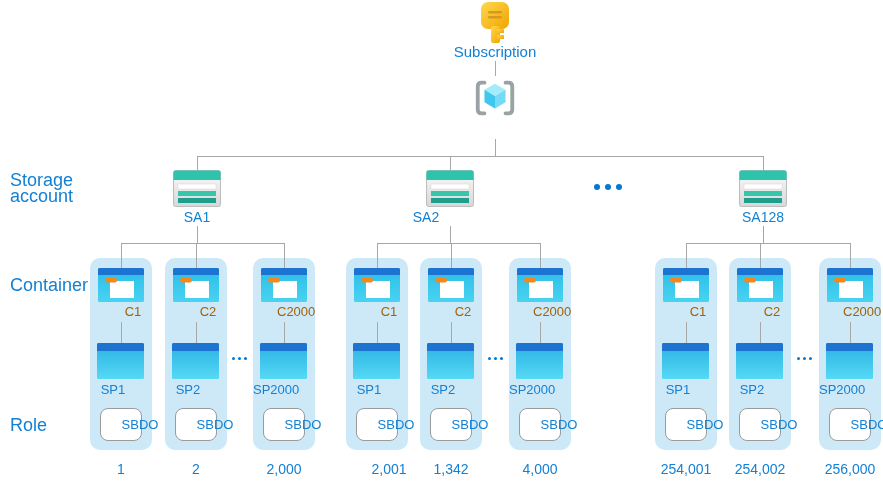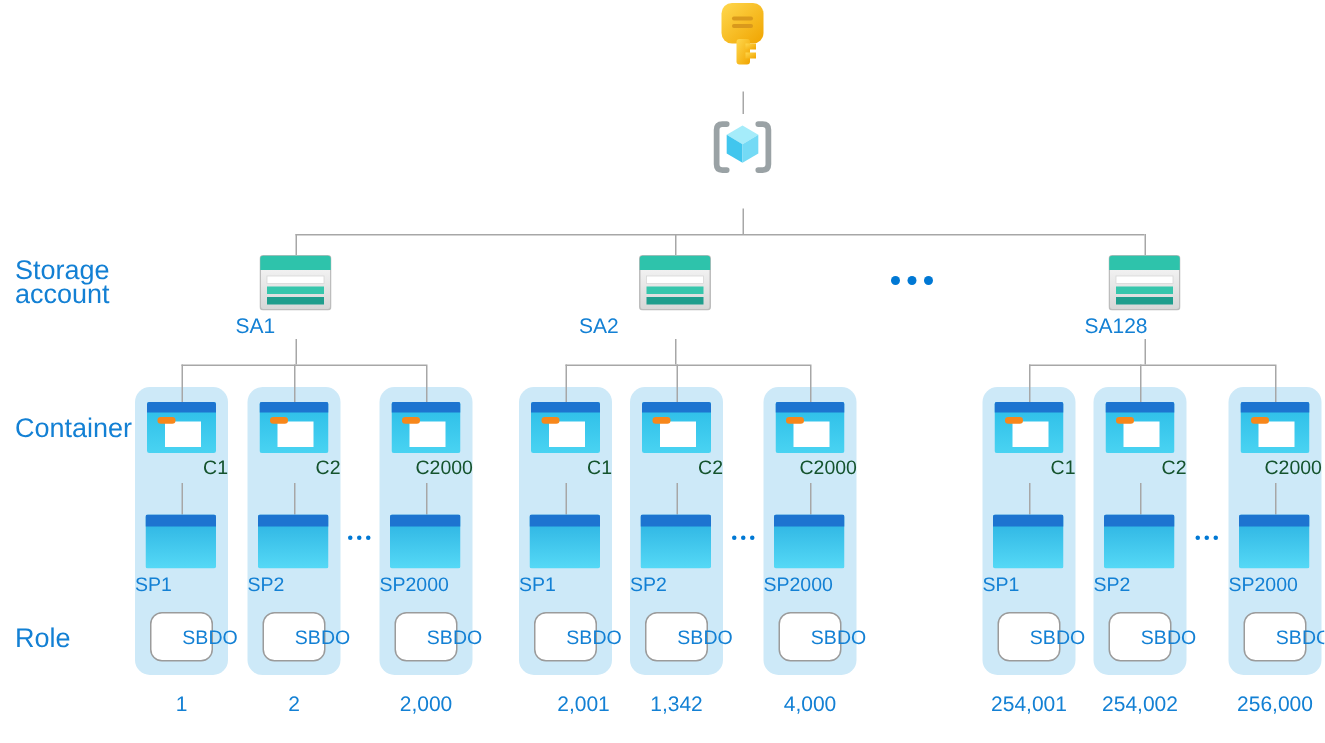--- a/index.html
+++ b/index.html
@@ -5,27 +5,27 @@
   html,body{margin:0;padding:0;background:#fff;}
   .stage{
     position:relative;width:883px;height:495px;background:#fff;overflow:hidden;
     font-family:"Liberation Sans",sans-serif;
   }
   .abs{position:absolute;}
   .vline{position:absolute;width:1px;background:#a7a7a7;}
   .hline{position:absolute;height:1px;background:#a7a7a7;}
   .node-label{position:absolute;color:#1380d4;font-size:15px;text-align:center;}
   .row-label{position:absolute;left:10px;width:78px;color:#1380d4;font-size:18px;line-height:16px;}
-  .sa-label{position:absolute;width:80px;color:#1380d4;font-size:14px;}
+  .sa-label{position:absolute;width:80px;text-align:center;color:#1380d4;font-size:14px;}
   .card{position:absolute;top:258px;width:62px;height:192px;background:#cde9f8;border-radius:10px;}
   .cont-icon{position:absolute;left:8px;top:10px;z-index:2;}
-  .card-label{position:absolute;top:46px;left:0;right:0;text-align:right;font-size:13px;color:#14532d;margin-left:24px;}
+  .card-label{position:absolute;top:46px;left:0;right:0;text-align:center;font-size:13px;color:#a16207;margin-left:24px;}
   .inner-line{position:absolute;left:30.5px;top:64px;width:1px;height:21px;background:#a7a7a7;}
   .sp-icon{position:absolute;left:7px;top:85px;z-index:2;}
-  .sp-label{position:absolute;top:124px;left:0;right:16px;font-size:13px;color:#1380d4;}
+  .sp-label{position:absolute;top:124px;left:0;right:16px;text-align:center;font-size:13px;color:#1380d4;}
   .sbdo{position:absolute;left:10px;top:150px;width:42px;height:33px;box-sizing:border-box;
         background:#fff;border:1.5px solid #9b9b9b;border-radius:8px;
         display:flex;align-items:center;justify-content:center;font-size:13px;color:#1380d4;padding-left:38px;}
   .assign{position:absolute;top:461px;width:62px;text-align:center;font-size:14px;color:#1380d4;}
   .drop{z-index:1;}
   .dots-big{position:absolute;left:594px;top:184px;display:flex;gap:5px;}
   .dots-big span{width:6px;height:6px;border-radius:50%;background:#0078d4;}
   .dots-small{position:absolute;top:357px;display:flex;gap:3px;}
   .dots-small span{width:3px;height:3px;border-radius:50%;background:#0078d4;}
 </style>
@@ -83,20 +83,21 @@
       <symbol id="sym-sp" viewBox="0 0 47 36">
         <rect width="47" height="36" rx="1.5" fill="url(#spg)"></rect>
         <path d="M1.5 0 h44 a1.5 1.5 0 0 1 1.5 1.5 V8 H0 V1.5 a1.5 1.5 0 0 1 1.5-1.5 Z" fill="#1d74d0"></path>
       </symbol>
     </defs>
   </svg>
 
   <svg class="abs" style="left:475px;top:2px" width="40" height="42">
       <use href="#sym-key"></use>
     </svg>
+  <div class="node-label" style="left:425px;top:43px;width:140px">Subscription</div>
   <div class="vline" style="left:494.5px;top:61px;height:15px"></div>
 
   <svg class="abs" style="left:472px;top:76px" width="46" height="44">
       <use href="#sym-rg"></use>
     </svg>
   <div class="vline" style="left:494.5px;top:139px;height:17px"></div>
 
   <div class="hline" style="left:197px;top:156px;width:566px"></div>
 
   <div class="row-label" style="top:172px">Storage account</div>

